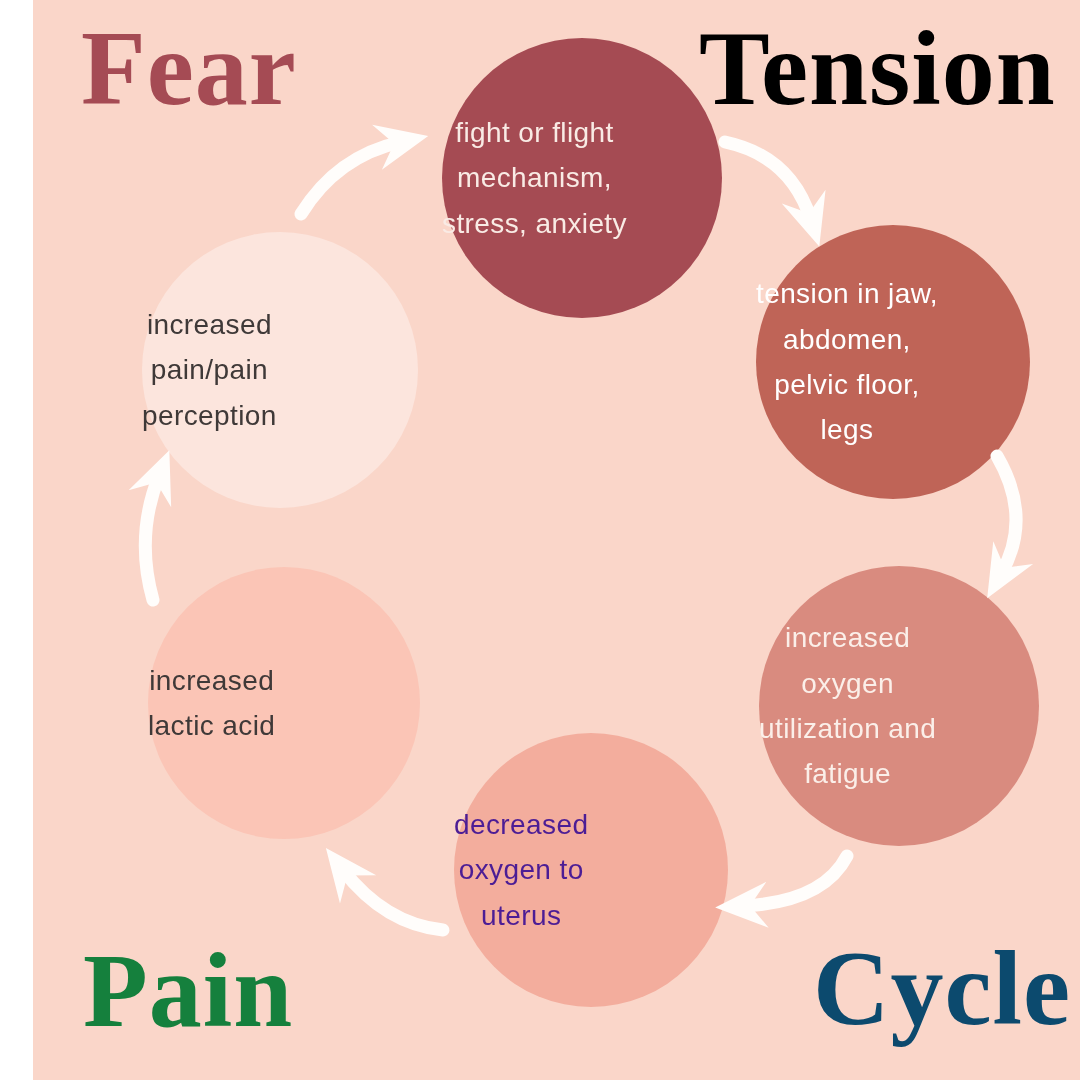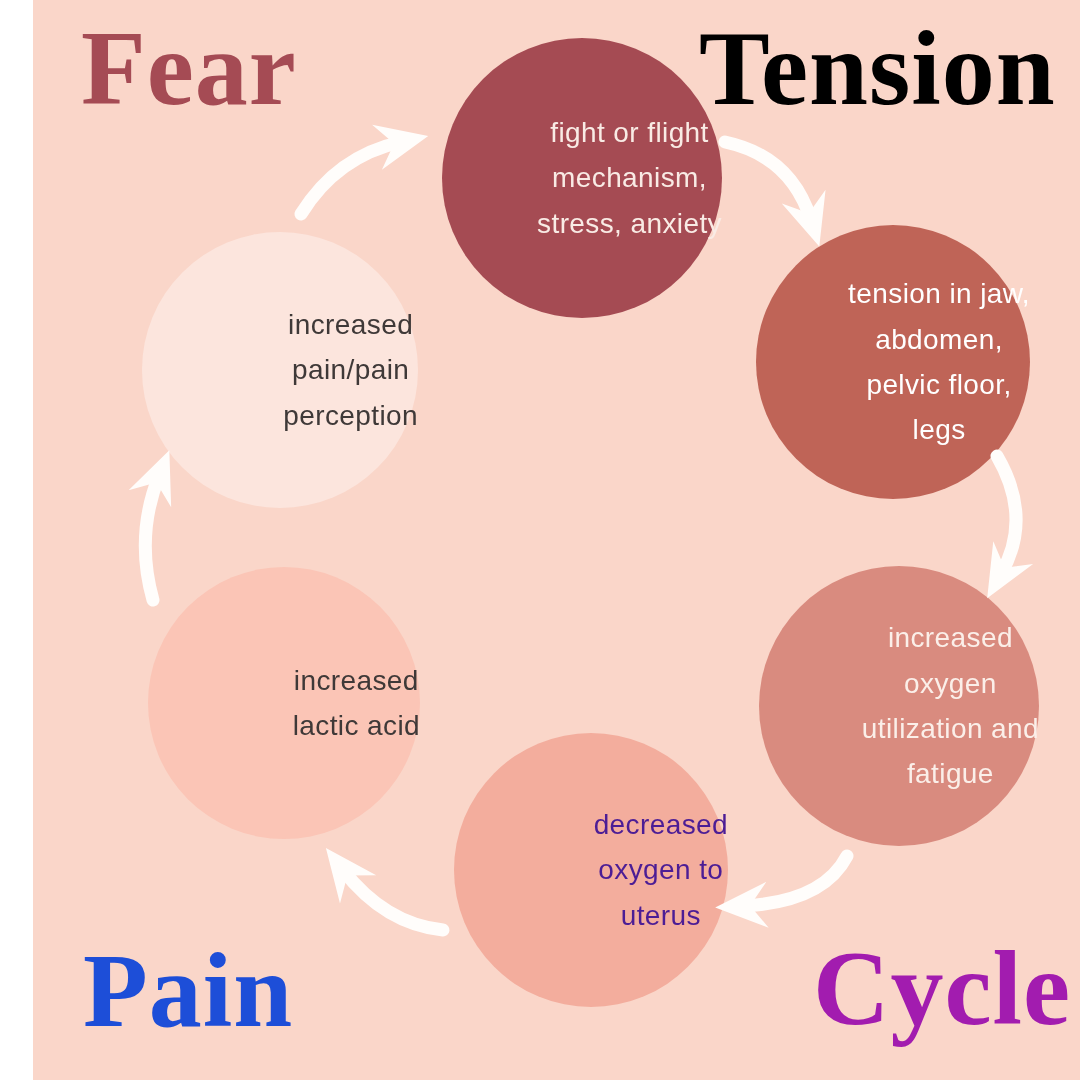--- a/index.html
+++ b/index.html
@@ -27,21 +27,21 @@
   .w-tension { left: 666px; top: 16px;  }
   .w-pain    { left: 50px;  top: 938px; }
   .w-cycle   { left: 780px; top: 936px; }
 
   
   .cycle-circle {
     position: absolute;
     border-radius: 50%;
     display: flex;
     align-items: center;
-    justify-content: flex-end;
+    justify-content: flex-start;
     text-align: center;
   }
   .circle-label {
     white-space: pre-line;
     font-size: 28px;
     line-height: 1.62;
     letter-spacing: 0.4px;
   }
   .c1 { left: 409px; top: 38px;  width: 280px; height: 280px; }
   .c2 { left: 723px; top: 225px; width: 274px; height: 274px; }
@@ -85,22 +85,22 @@
   <svg width="0" height="0" style="position:absolute" aria-hidden="true">
     <defs>
       <marker id="arrowhead" viewBox="0 0 10 10" refX="4.5" refY="5" markerWidth="4.2" markerHeight="4.2" orient="auto">
         <path d="M0,0.8 L9.6,5 L0,9.2 L3.2,5 Z" fill="#FFFDFB"></path>
       </marker>
     </defs>
   </svg>
 
   <div class="corner-word w-fear" style="color: rgb(165, 75, 84);">Fear</div>
   <div class="corner-word w-tension" style="color: #000000; text-align: center;">Tension</div>
-  <div class="corner-word w-pain" style="color: #1d4ed8; text-align: center;">Pain</div>
-  <div class="corner-word w-cycle" style="color: #a21caf;">Cycle</div>
+  <div class="corner-word w-pain" style="color: #15803d; text-align: center;">Pain</div>
+  <div class="corner-word w-cycle" style="color: #0c4a6e;">Cycle</div>
 
   <div class="cycle-circle c1" style="background: rgb(165, 75, 83); color: rgb(249, 235, 229);">
     <span class="circle-label">fight or flight
 mechanism,
 stress, anxiety</span>
   </div>
   <div class="cycle-circle c2" style="background: rgb(191, 100, 87); color: #ffffff;">
     <span class="circle-label">tension in jaw,
 abdomen,
 pelvic floor,

